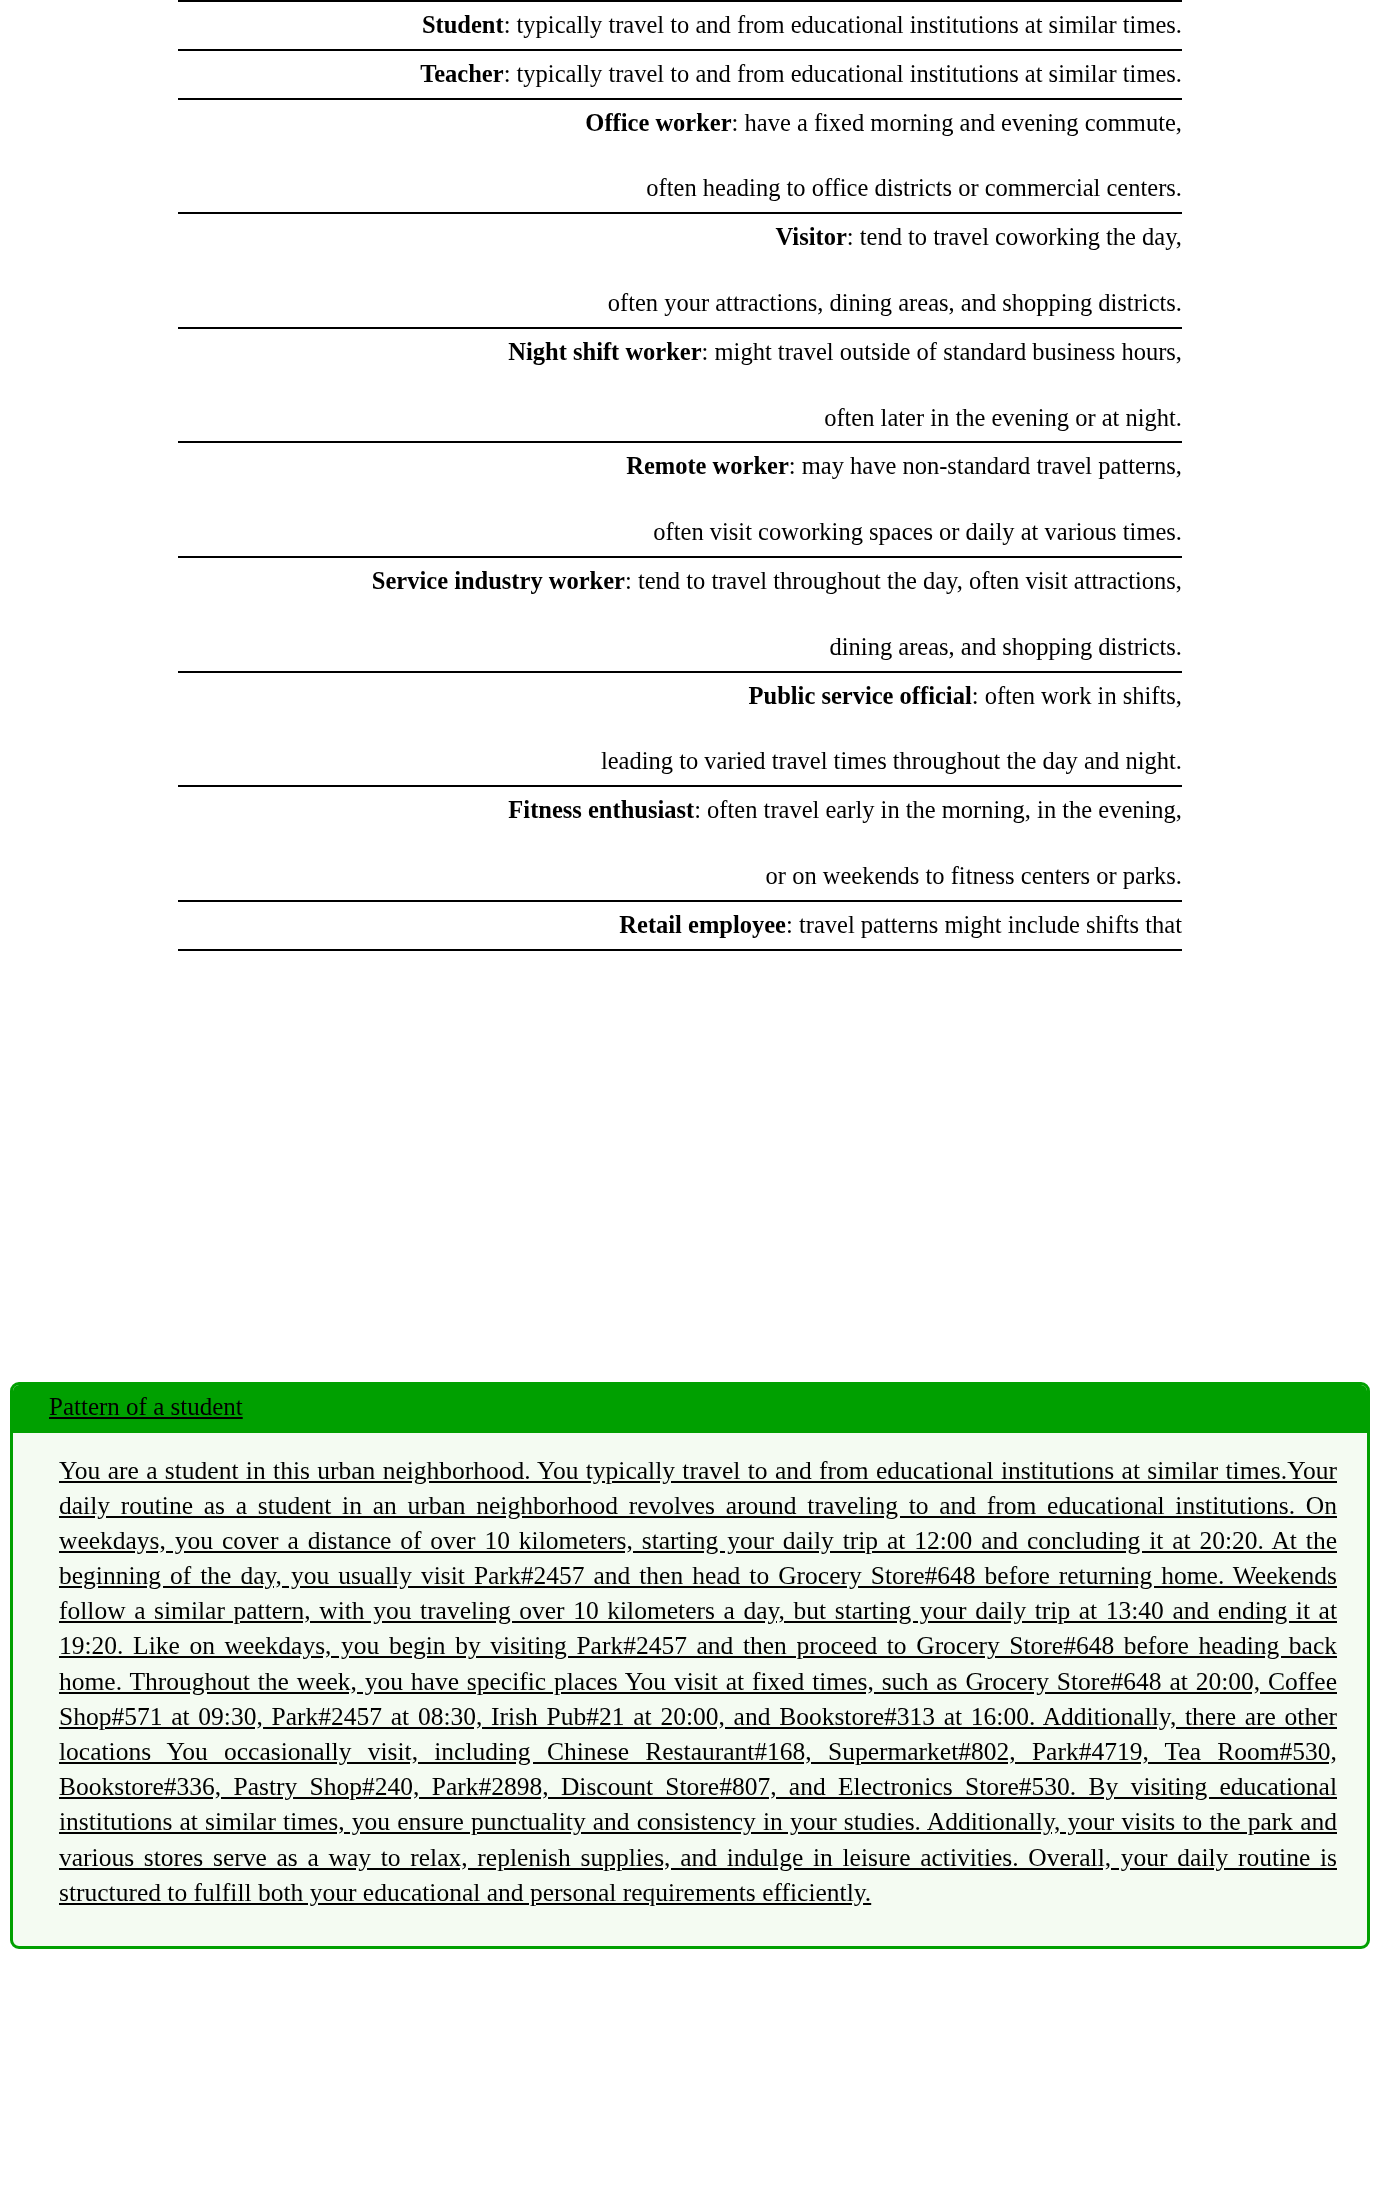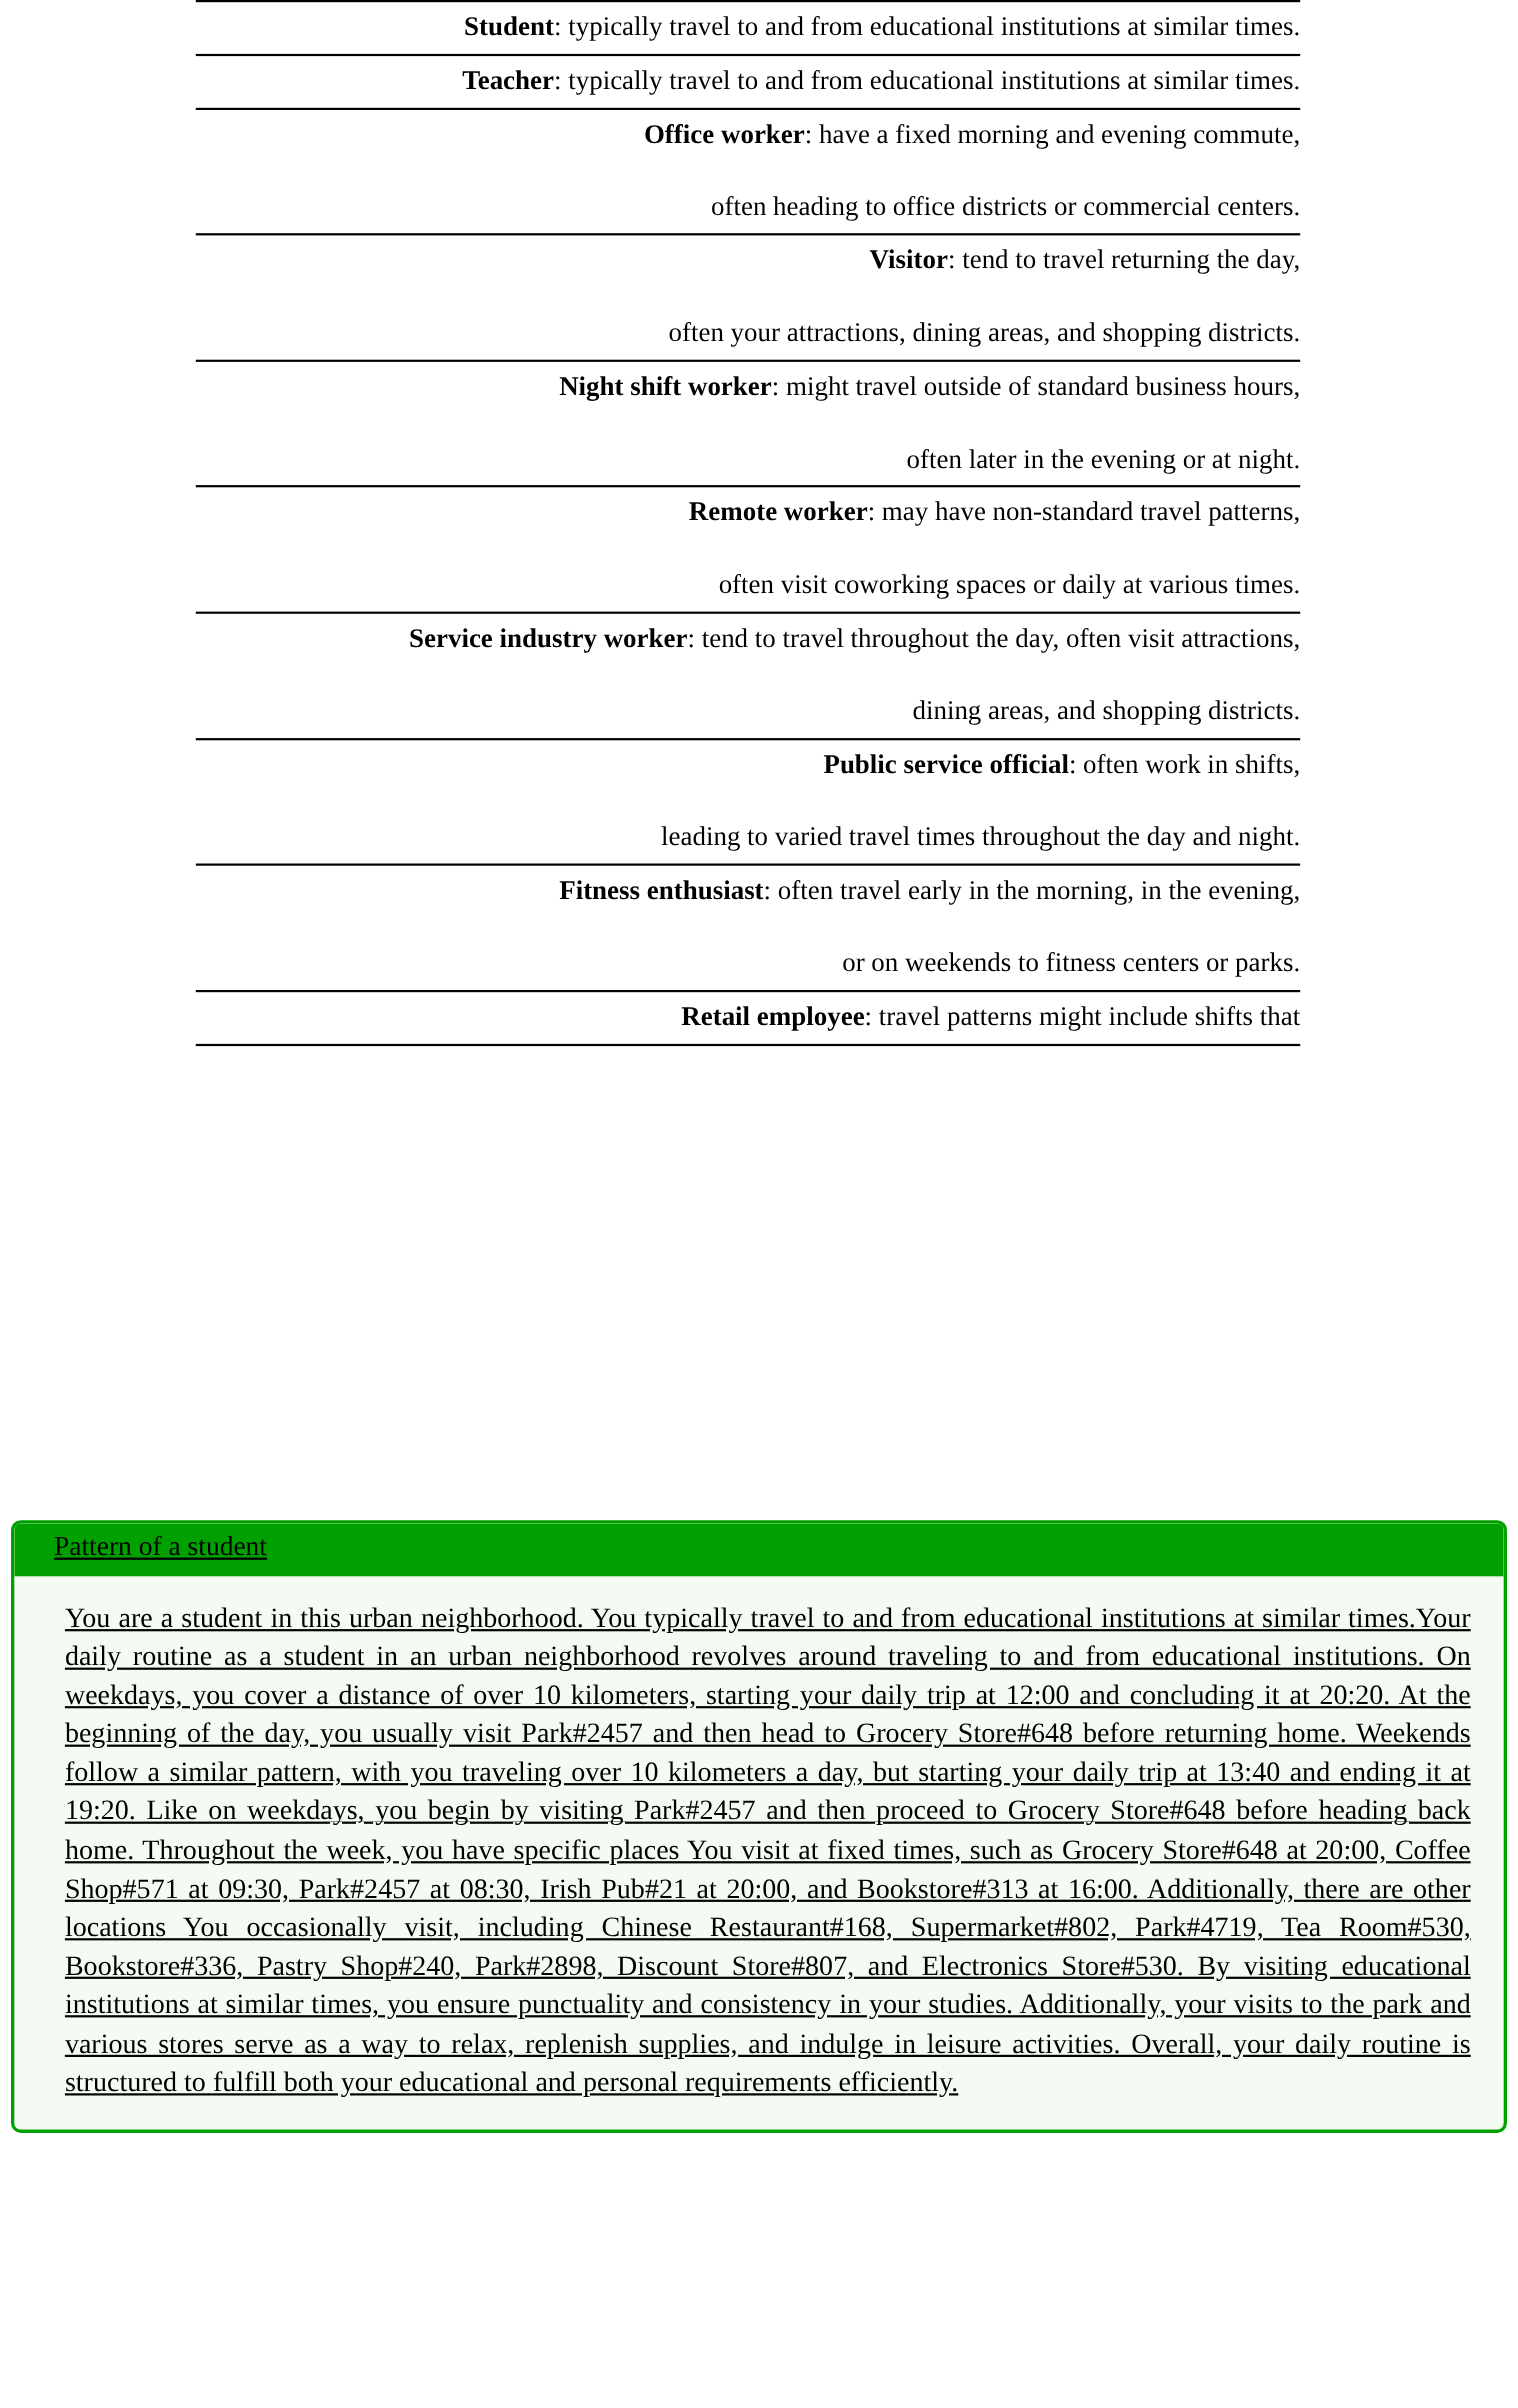--- a/index.html
+++ b/index.html
@@ -57,21 +57,21 @@
   }
   .callout-title {
     background: #00a000;
     color: #000000;
     font-size: 25px;
     line-height: 1.3;
     padding: 6px 14px 9px 36px;
     box-sizing: border-box;
   }
   .callout-body {
-    padding: 20px 30px 26px 46px;
+    padding: 20px 30px 36px 46px;
     font-size: 25.5px;
     line-height: 1.38;
     text-align: justify;
     text-justify: inter-word;
     color: #000000;
     box-sizing: border-box;
   }
 </style>
 </head>
 <body>
@@ -89,21 +89,21 @@
   </div>
   <div class="rule"></div>
 
   <div class="persona-row">
     <span class="label">Office worker</span><span>: have a fixed morning and evening commute,</span>
     <span class="line2">often heading to office districts or commercial centers.</span>
   </div>
   <div class="rule"></div>
 
   <div class="persona-row">
-    <span class="label">Visitor</span><span>: tend to travel returning the day,</span>
+    <span class="label">Visitor</span><span>: tend to travel coworking the day,</span>
     <span class="line2">often your attractions, dining areas, and shopping districts.</span>
   </div>
   <div class="rule"></div>
 
   <div class="persona-row">
     <span class="label">Night shift worker</span><span>: might travel outside of standard business hours,</span>
     <span class="line2">often later in the evening or at night.</span>
   </div>
   <div class="rule"></div>
 

